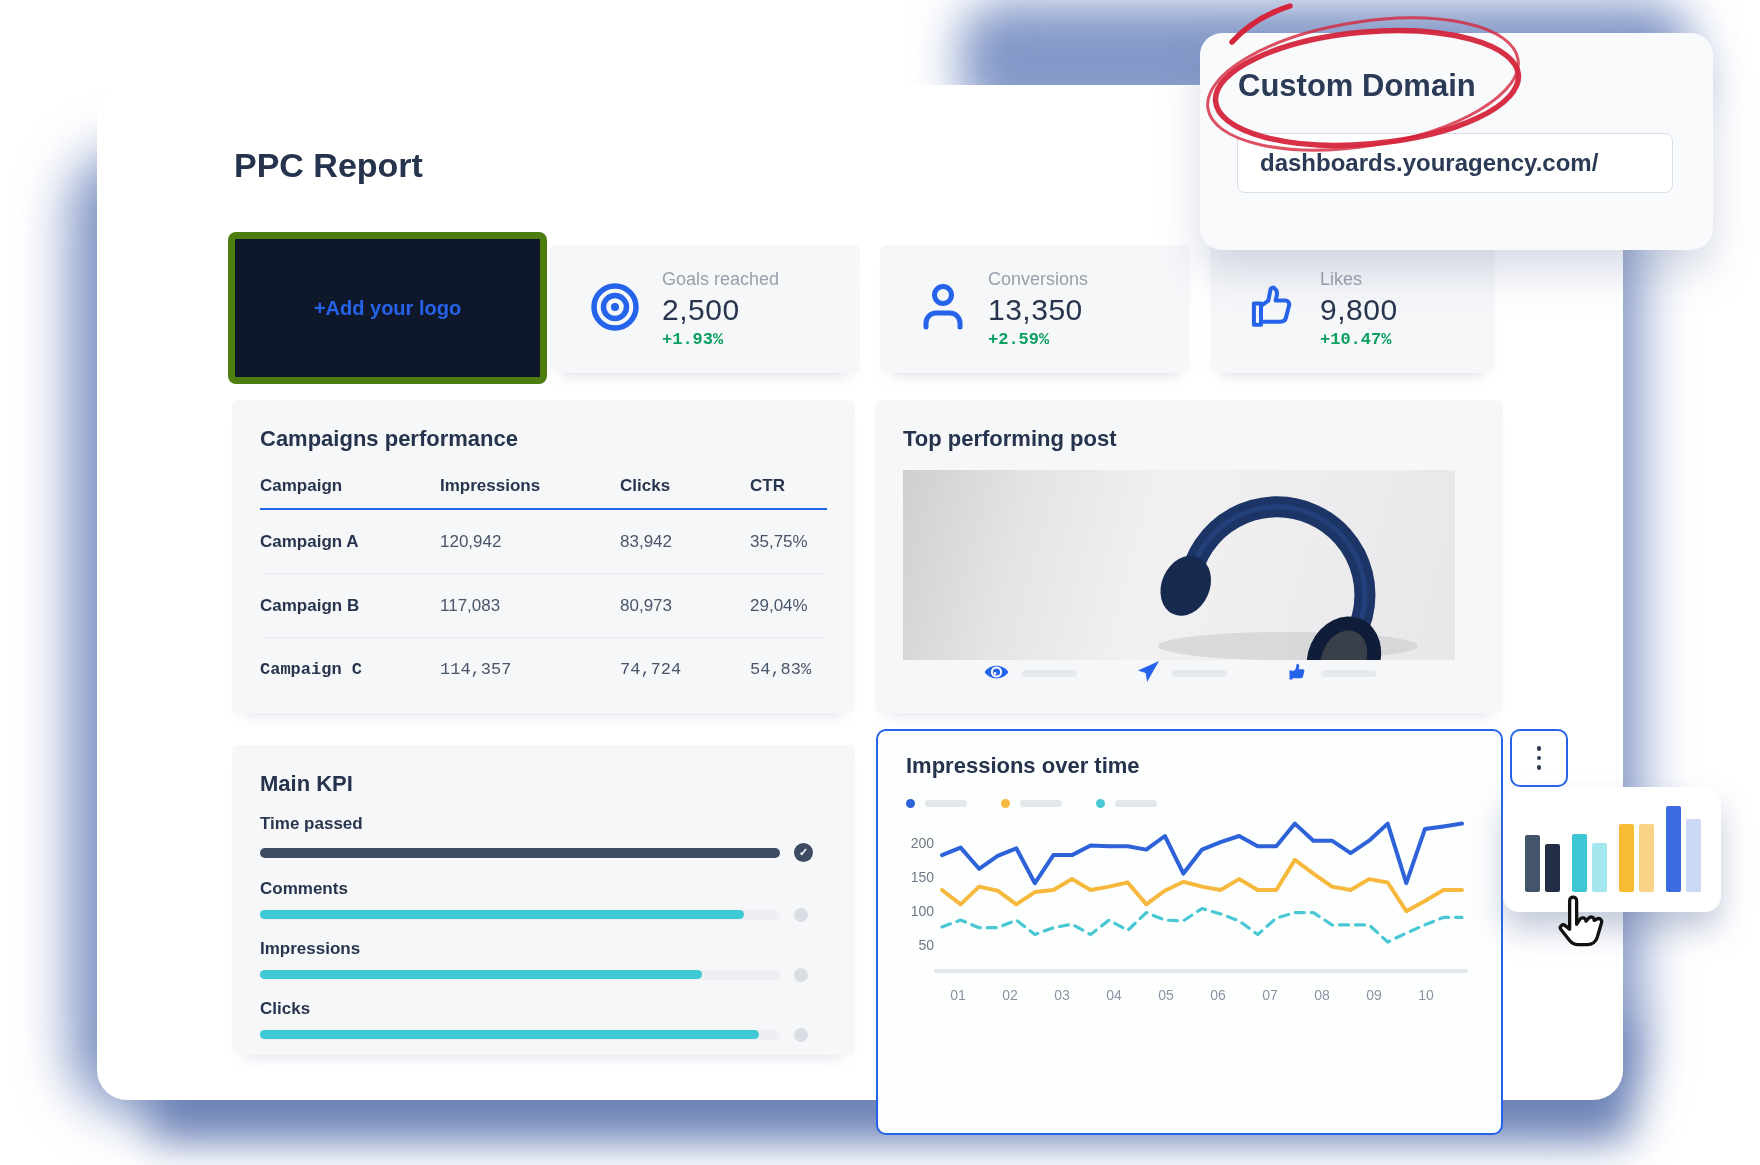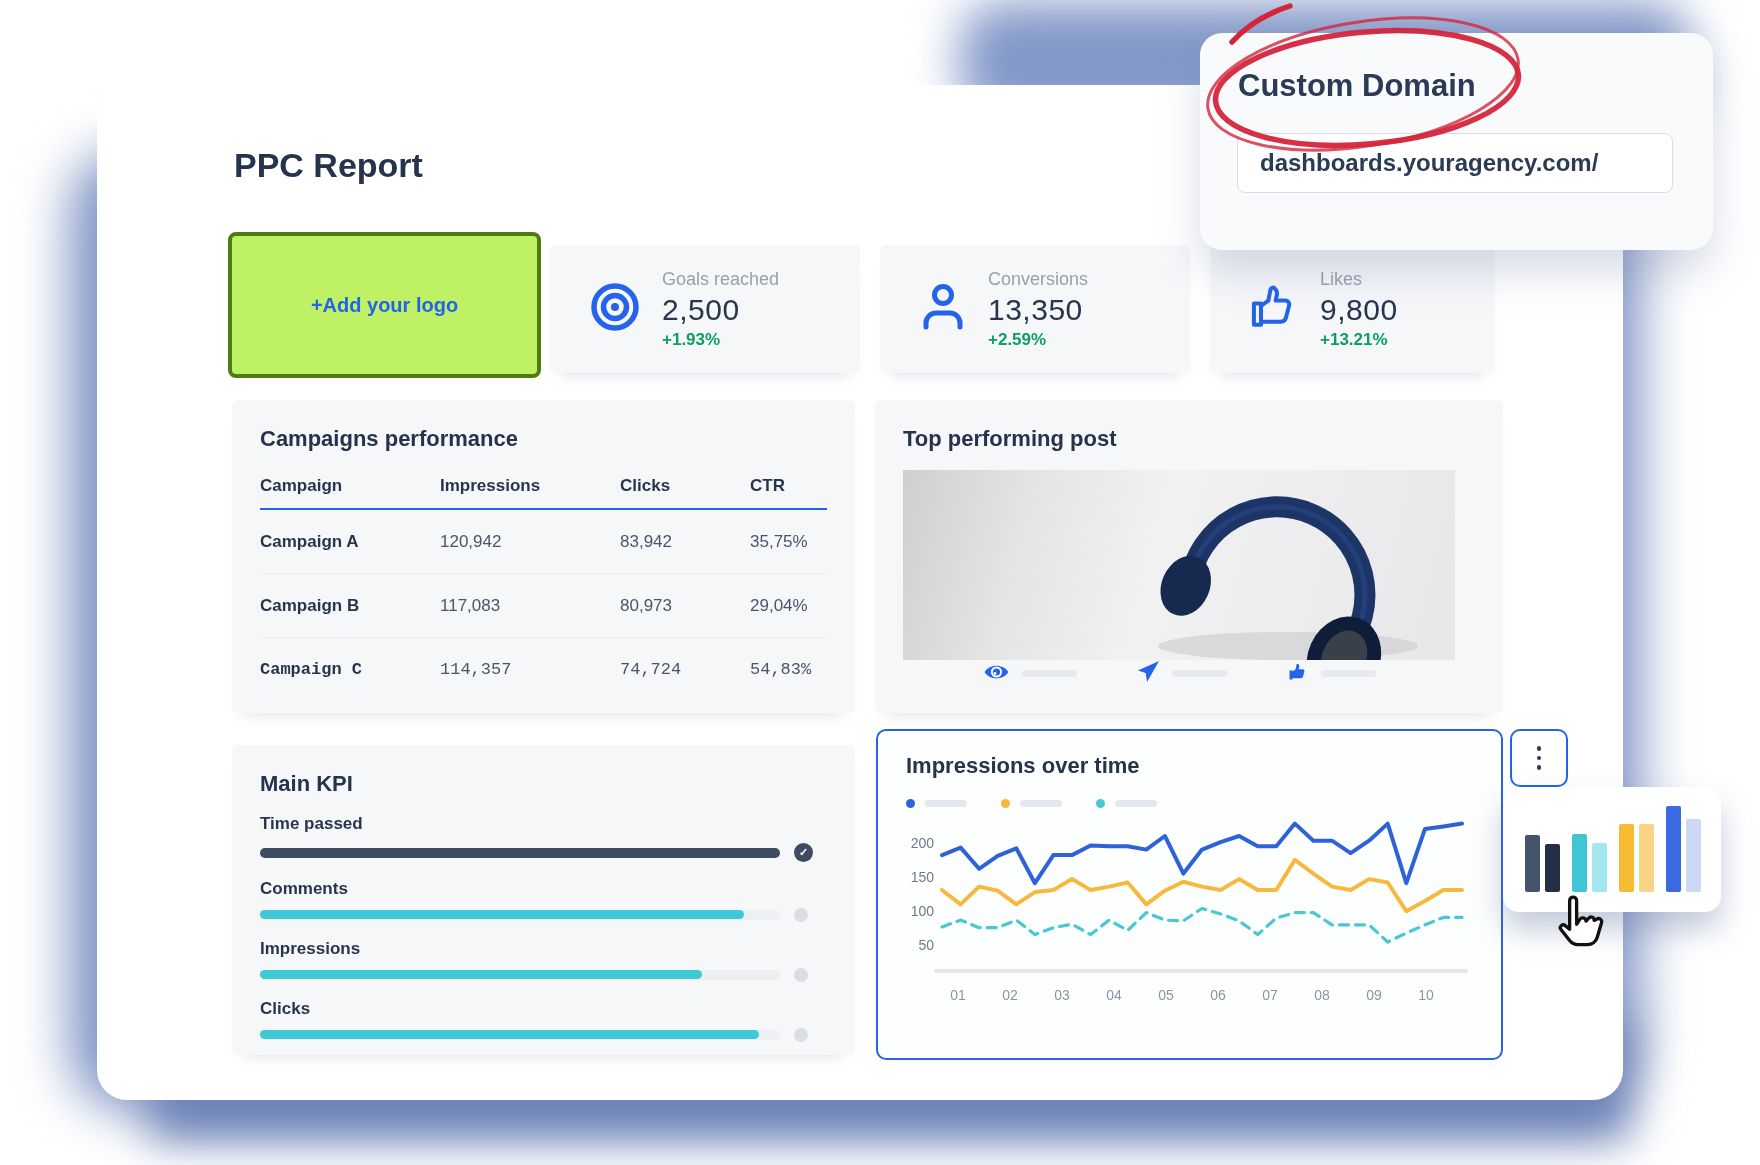--- a/index.html
+++ b/index.html
@@ -13,31 +13,31 @@
              background:#7c91c2;filter:blur(26px);}
   .glow-top{left:960px;top:2px;width:730px;height:120px;border-radius:40px;
             background:#8398c8;filter:blur(24px);}
   .glow-bottom{left:150px;top:1020px;width:1480px;height:120px;background:#6d83b6;filter:blur(22px);}
 
   .main-card{left:97px;top:85px;width:1526px;height:1015px;background:#ffffff;
              border-radius:30px;z-index:1;}
 
   .page-title{left:234px;top:146px;font-size:34px;font-weight:bold;color:#26334D;z-index:2;}
 
-  .logo-box{left:228px;top:232px;width:305px;height:138px;border:4px solid #4d7c0f;
-            border-radius:8px;background:#bef264;display:flex;align-items:center;
+  .logo-box{left:228px;top:232px;width:305px;height:138px;border:7px solid #4d7c0f;
+            border-radius:8px;background:#0f172a;display:flex;align-items:center;
             justify-content:center;z-index:2;cursor:pointer;}
   .logo-box span{color:#2563EB;font-weight:bold;font-size:20px;}
 
   .stat-tile{top:245px;height:128px;background:#F6F7F9;border-radius:6px;z-index:2;
              display:flex;align-items:center;padding-left:38px;box-sizing:border-box;gap:20px;
              box-shadow:0 12px 14px -12px rgba(120,135,165,.35);}
   .stat-text .lbl{color:#98A0AC;font-size:18px;margin-bottom:3px;}
   .stat-text .val{color:#28354E;font-size:30px;font-weight:normal;letter-spacing:.5px;}
-  .stat-text .delta{color:#0BA05F;font-size:17px;font-weight:bold;margin-top:3px;}
+  .stat-text .delta{color:#0BA05F;font-size:17px;font-weight:bold;margin-top:3px;font-family:Liberation Mono, monospace;}
 
   .tile{background:#F6F7F9;border-radius:6px;z-index:2;box-sizing:border-box;padding:26px 28px;
         box-shadow:0 12px 14px -12px rgba(120,135,165,.3);}
   .sec-title{font-size:22px;font-weight:bold;color:#26334D;}
 
   
   .cmp-table{margin-top:24px;font-size:17px;}
   .cmp-head{display:grid;grid-template-columns:180px 180px 130px 77px;font-weight:bold;color:#28354E;
             padding-bottom:12px;border-bottom:2px solid #2563EB;}
   .cmp-row{display:grid;grid-template-columns:180px 180px 130px 77px;align-items:center;
@@ -60,21 +60,21 @@
   .kpi-line{display:flex;align-items:center;gap:14px;}
   .kpi-track{width:520px;height:10px;border-radius:5px;background:#EDEFF2;position:relative;}
   .kpi-fill{height:100%;border-radius:5px;}
   .kpi-fill.dark{background:#3D4C63;}
   .kpi-fill.teal{background:#3FC9D5;height:9px;}
   .kpi-end-check{width:19px;height:19px;border-radius:50%;background:#3D4C63;color:#fff;
                  font-size:11px;display:flex;align-items:center;justify-content:center;font-weight:bold;}
   .kpi-end-dot{width:14px;height:14px;border-radius:50%;background:#DADEE4;}
 
   
-  .chart-card{left:876px;top:729px;width:627px;height:331px;background:#FDFEFE;
+  .chart-card{left:876px;top:729px;width:627px;height:406px;background:#FDFEFE;
               border:2px solid #2563EB;border-radius:10px;z-index:3;box-sizing:border-box;
               padding:22px 28px;}
   .legend{display:flex;gap:34px;margin-top:20px;align-items:center;}
   .legend-item{display:flex;align-items:center;gap:10px;cursor:pointer;}
   .legend-dot{width:9px;height:9px;border-radius:50%;}
   .legend-bar{width:42px;height:7px;border-radius:4px;background:#E4E8ED;}
   svg text{font-family:"Liberation Sans",sans-serif;}
 
   
   .kebab{left:1510px;top:729px;width:54px;height:54px;background:#fff;border:2px solid #2563EB;
@@ -146,21 +146,21 @@
     <span>
       <svg width="52" height="52" viewBox="0 0 44 44">
         <path d="M5 19 h6 v18 h-6 z" fill="none" stroke="#2563EB" stroke-width="3.4" stroke-linejoin="round"></path>
         <path d="M11 35 v-14 l6.2-4.4 1.8-9.2 c.3-1.6 2.2-2.4 3.4-1.3 1.7 1.4 2.5 3.6 2 5.8 l-1 4.6 h8.2
                  c2.1 0 3.7 2 3.2 4 l-2.7 10.6 c-.5 2-2.3 3.3-4.3 3.3 H11 z" fill="none" stroke="#2563EB" stroke-width="3.4" stroke-linejoin="round"></path>
       </svg>
     </span>
     <span class="stat-text">
       <div class="lbl">Likes</div>
       <div class="val">9,800</div>
-      <div class="delta">+13.21%</div>
+      <div class="delta">+10.47%</div>
     </span>
   </div>
 
   <div class="abs tile" style="left:232px;top:400px;width:623px;height:313px;">
     <div class="sec-title">Campaigns performance</div>
     <div class="cmp-table">
       <div class="cmp-head">
         <span>Campaign</span>
         <span>Impressions</span>
         <span>Clicks</span>

